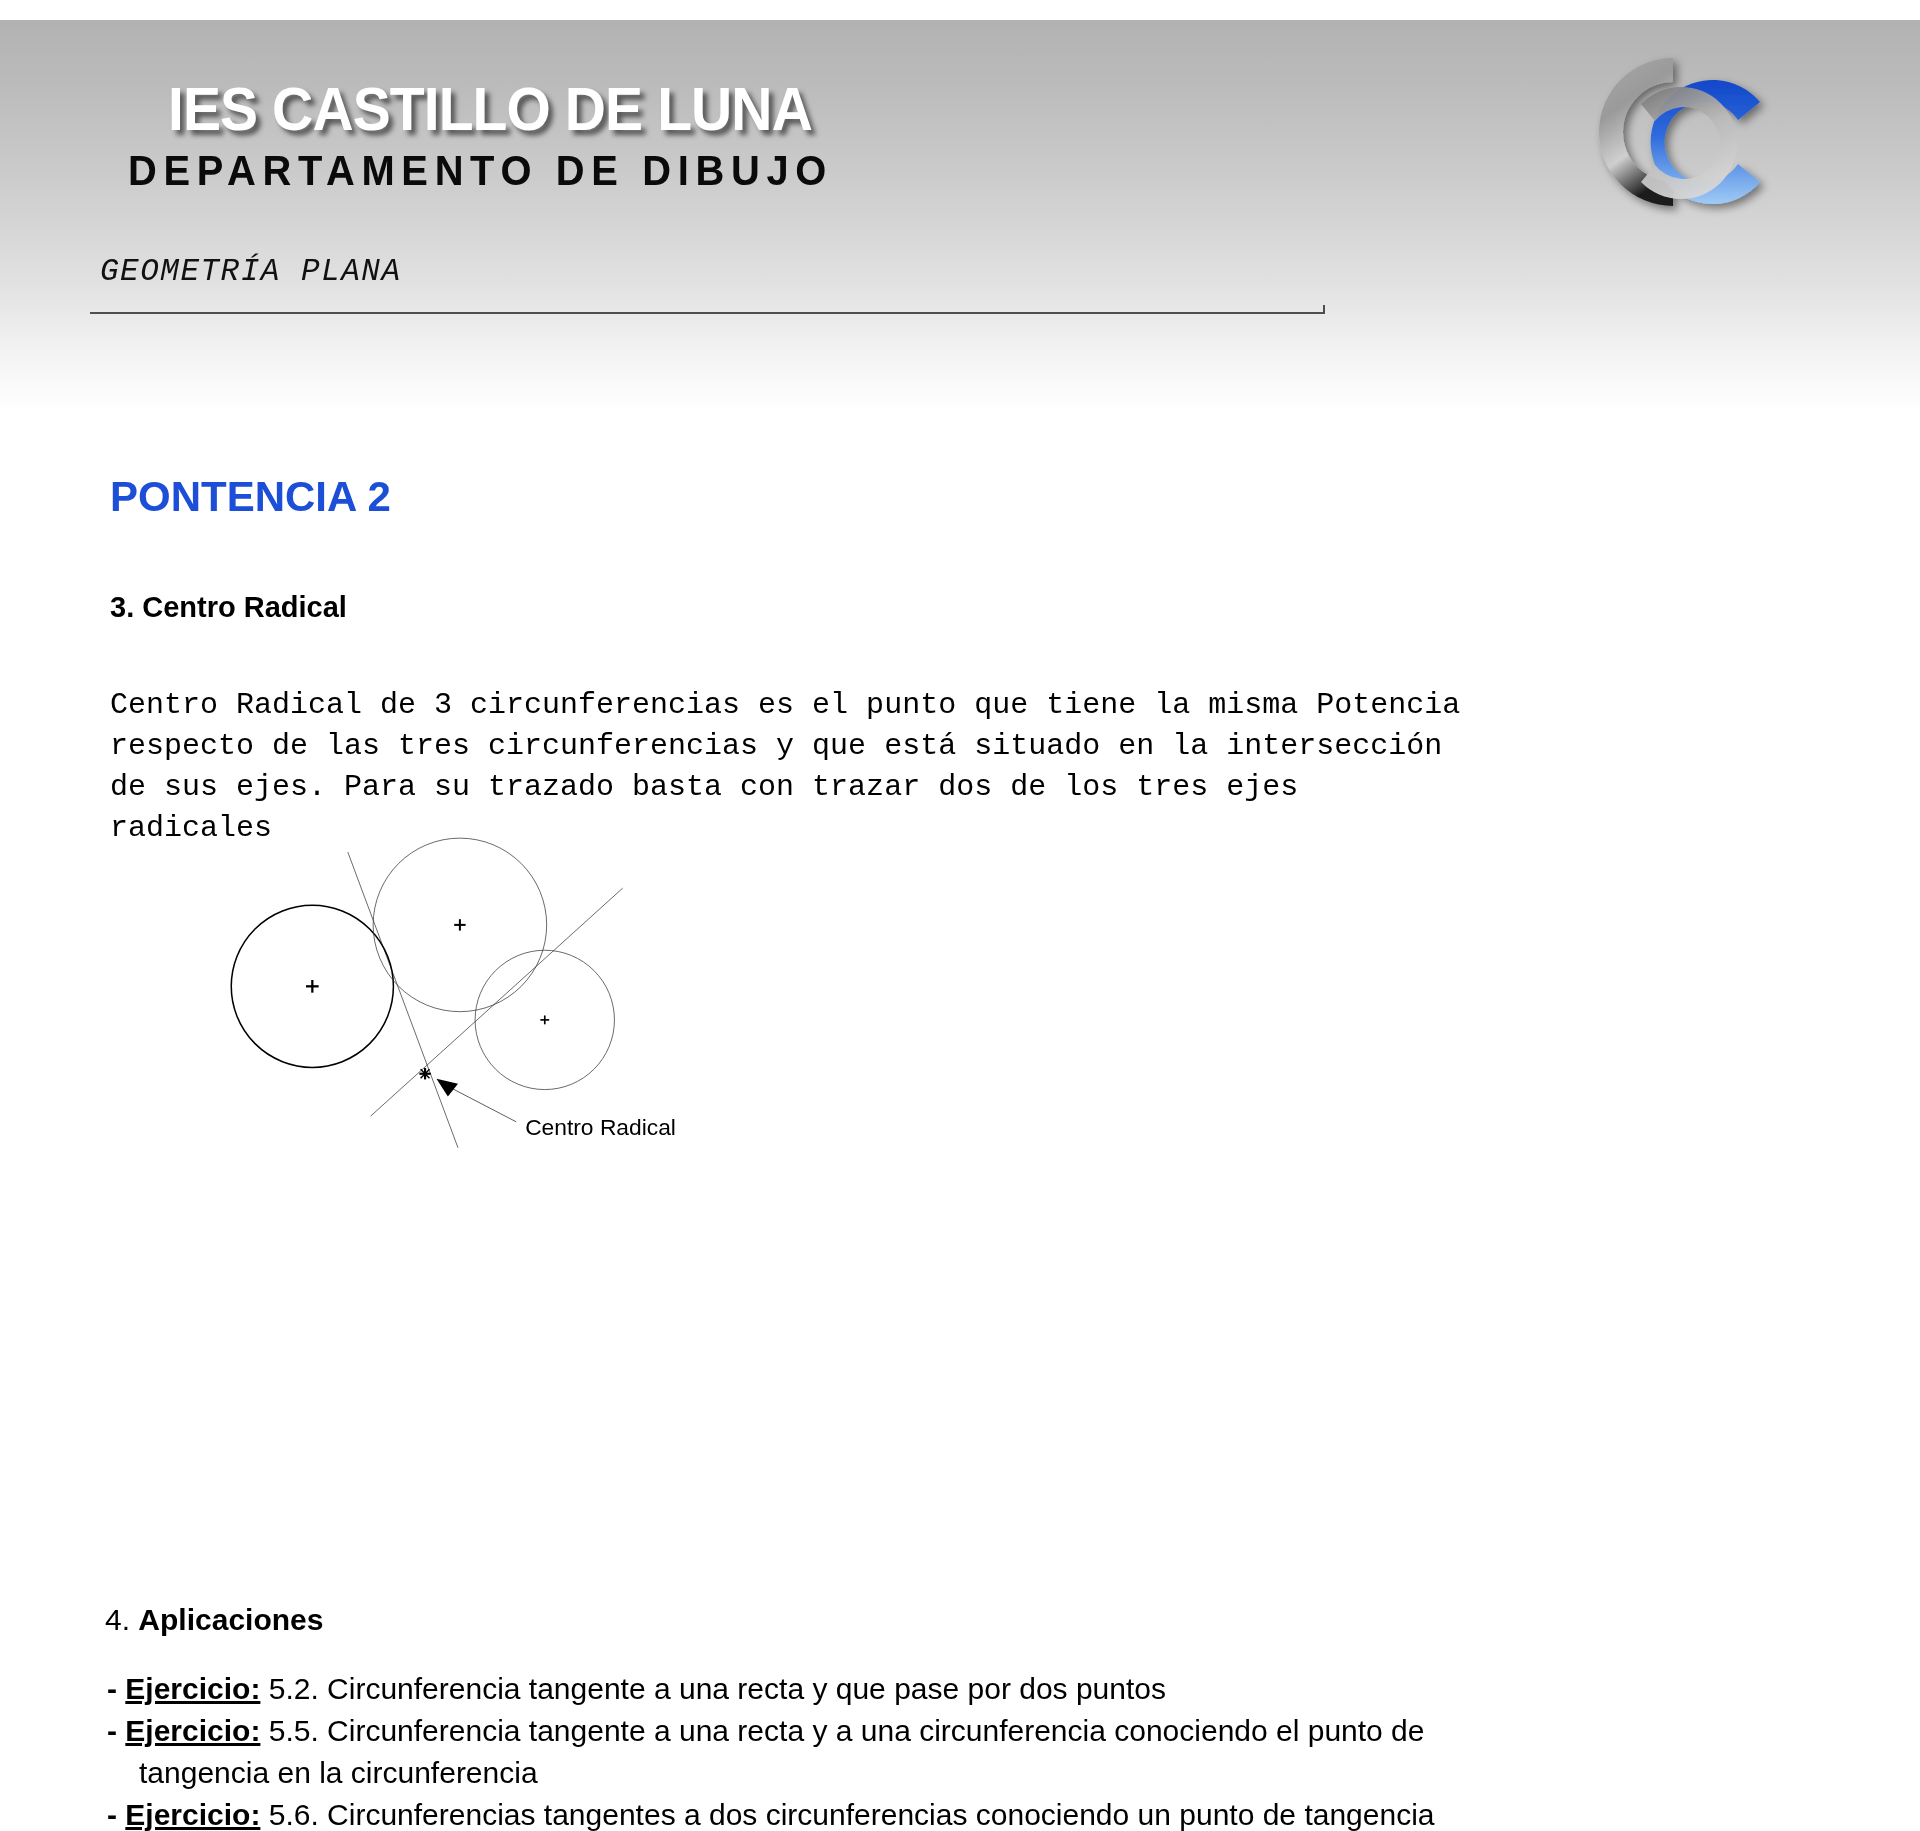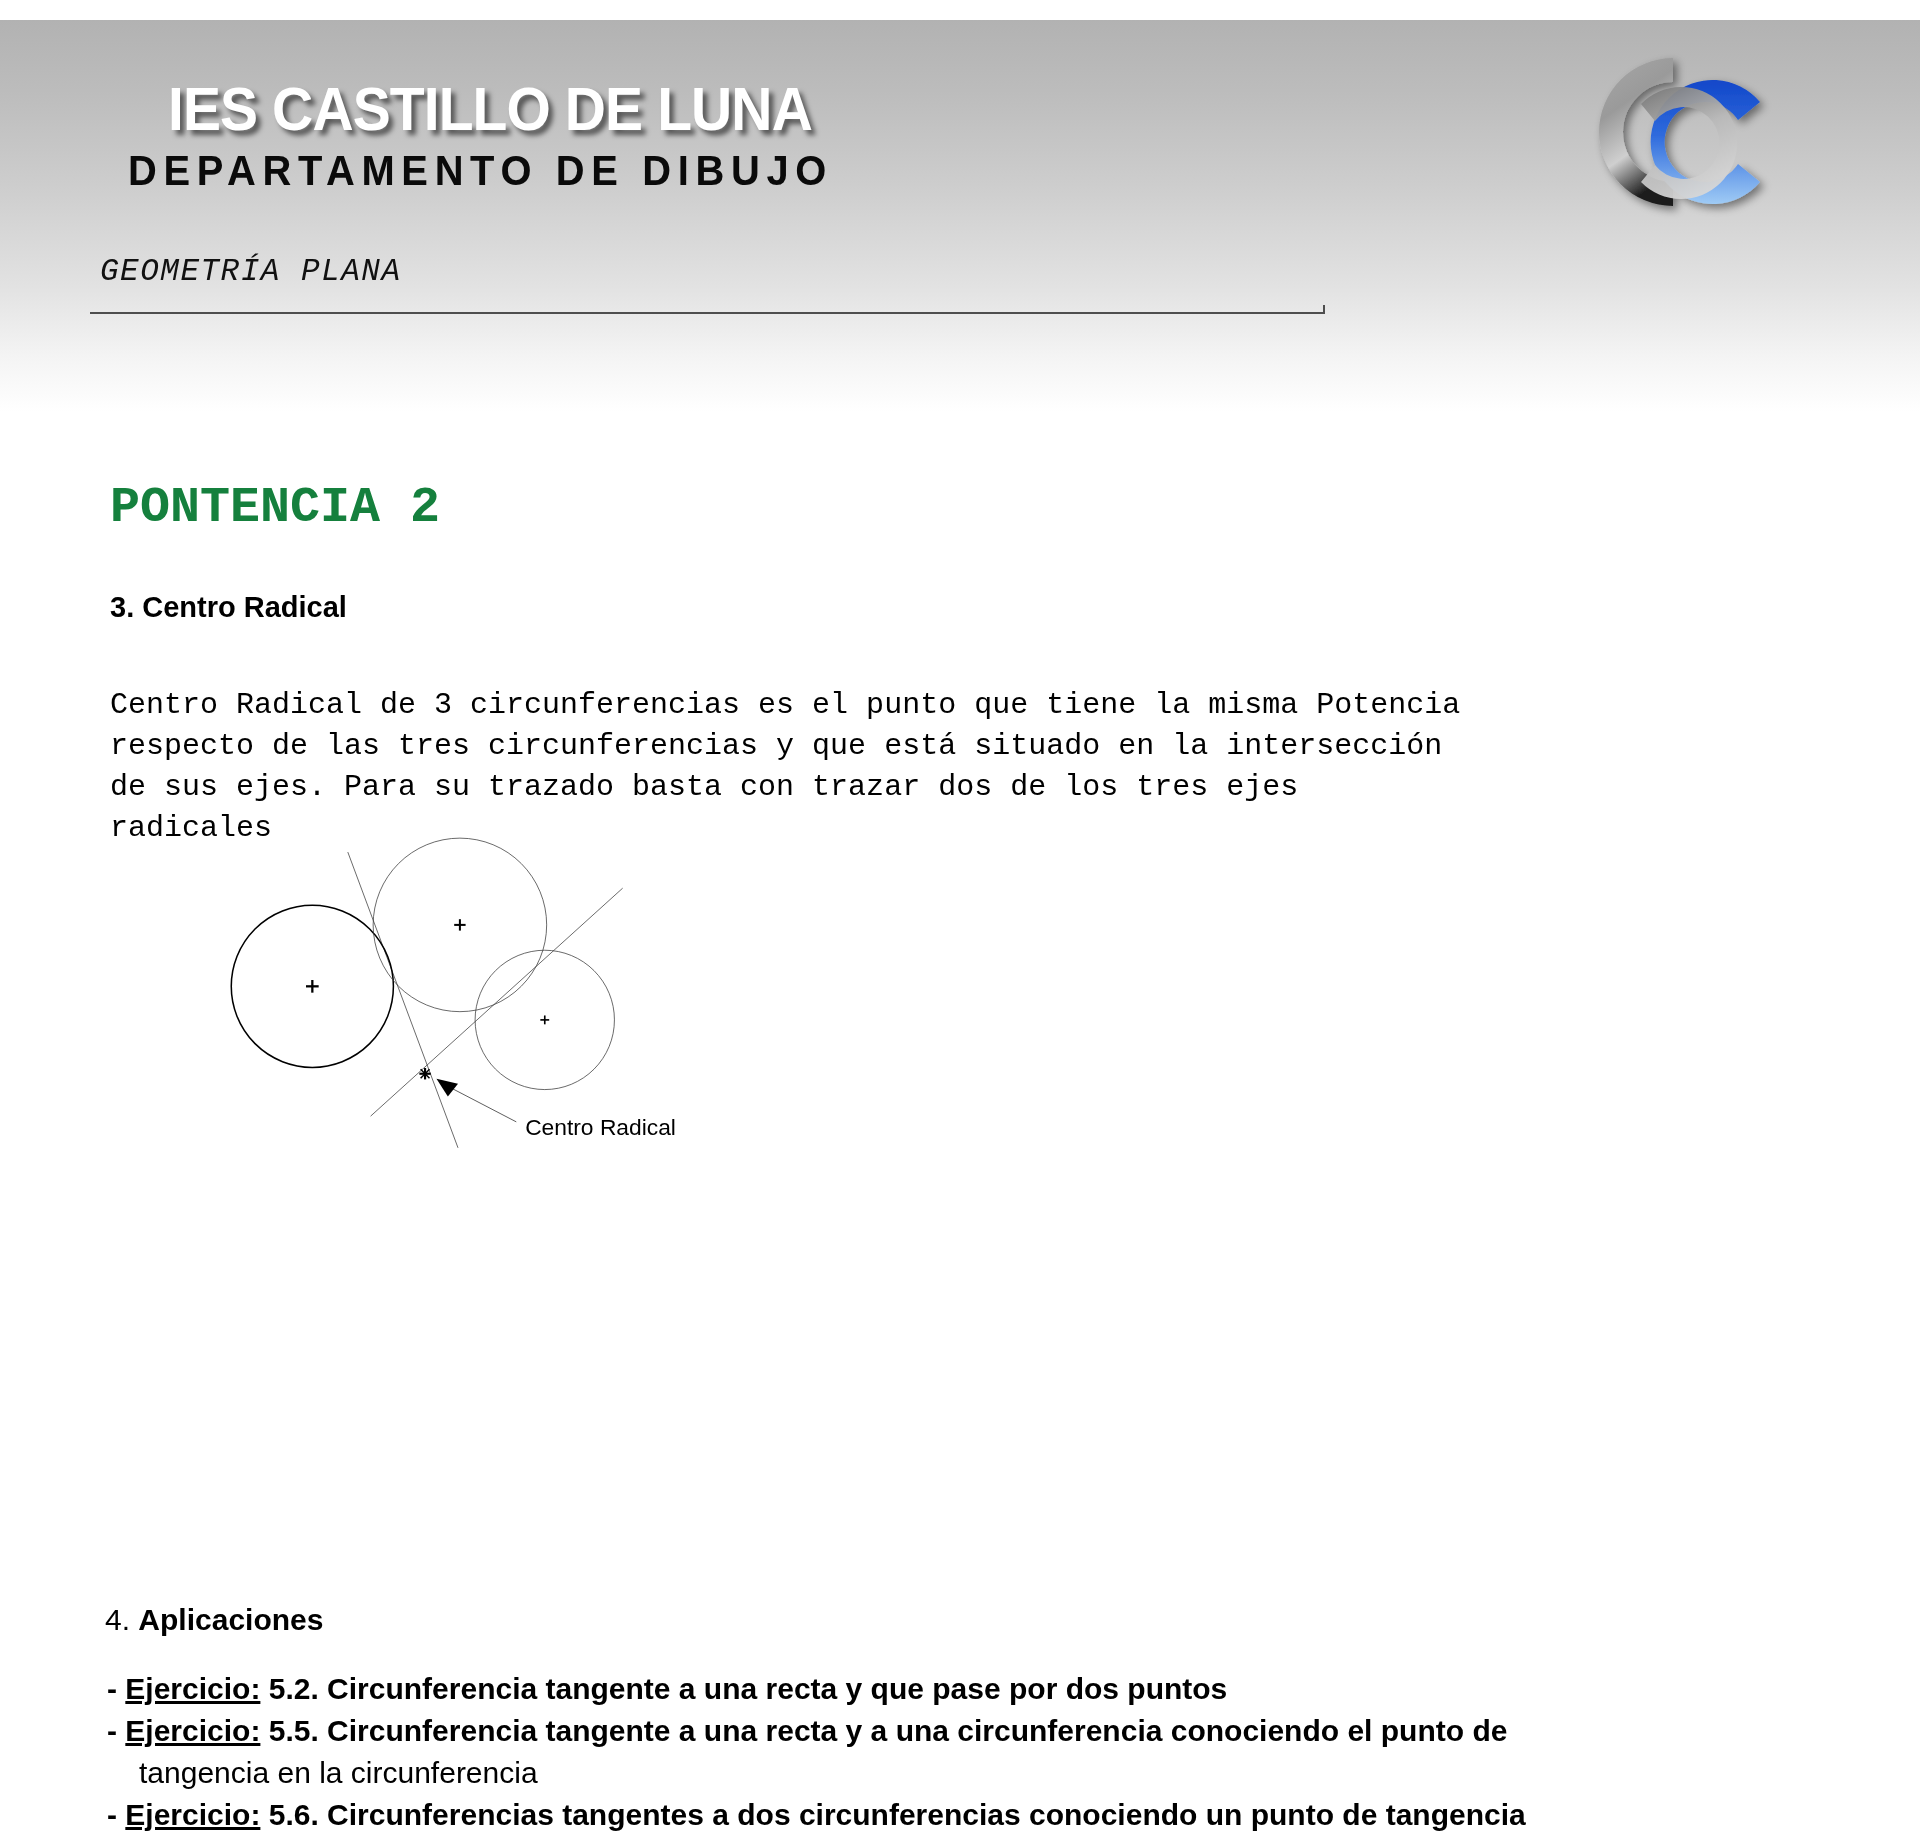--- a/index.html
+++ b/index.html
@@ -78,26 +78,25 @@
     position: absolute;
     left: 1323px; top: 305px;
     width: 2px; height: 9px;
     background: #4e4e4e;
   }
 
   
   #page-title {
     position: absolute;
     left: 110px; top: 445px;
-    font-size: 50px;
+    font-size: 42px;
     font-weight: bold;
     letter-spacing: 0px;
-    color: #15803d;
-    white-space: nowrap;
-    font-family: Liberation Mono, monospace;
+    color: #1d4ed8;
+    white-space: nowrap;
   }
   #subsection-title {
     position: absolute;
     left: 110px; top: 567px;
     font-size: 29px;
     font-weight: bold;
     color: #000000;
     white-space: nowrap;
   }
   #definition-paragraph {
@@ -133,21 +132,21 @@
     position: absolute;
     left: 107px; top: 1668px;
     width: 1800px;
     font-size: 30px;
     line-height: 42px;
     color: #000000;
   }
   .exercise-line { white-space: nowrap; }
   .exercise-line .dash { font-weight: bold; }
   .exercise-line .lbl { font-weight: bold; text-decoration: underline; }
-  .exercise-line .txt { font-weight: bold; }
+  .exercise-line .txt { font-weight: normal; }
   .exercise-cont { padding-left: 32px; white-space: nowrap; }
 </style>
 </head>
 <body>
 
 <div id="header-band">
 
   <div id="school-title">IES CASTILLO DE LUNA</div>
 
   <div id="dept-subtitle">DEPARTAMENTO DE DIBUJO</div>

